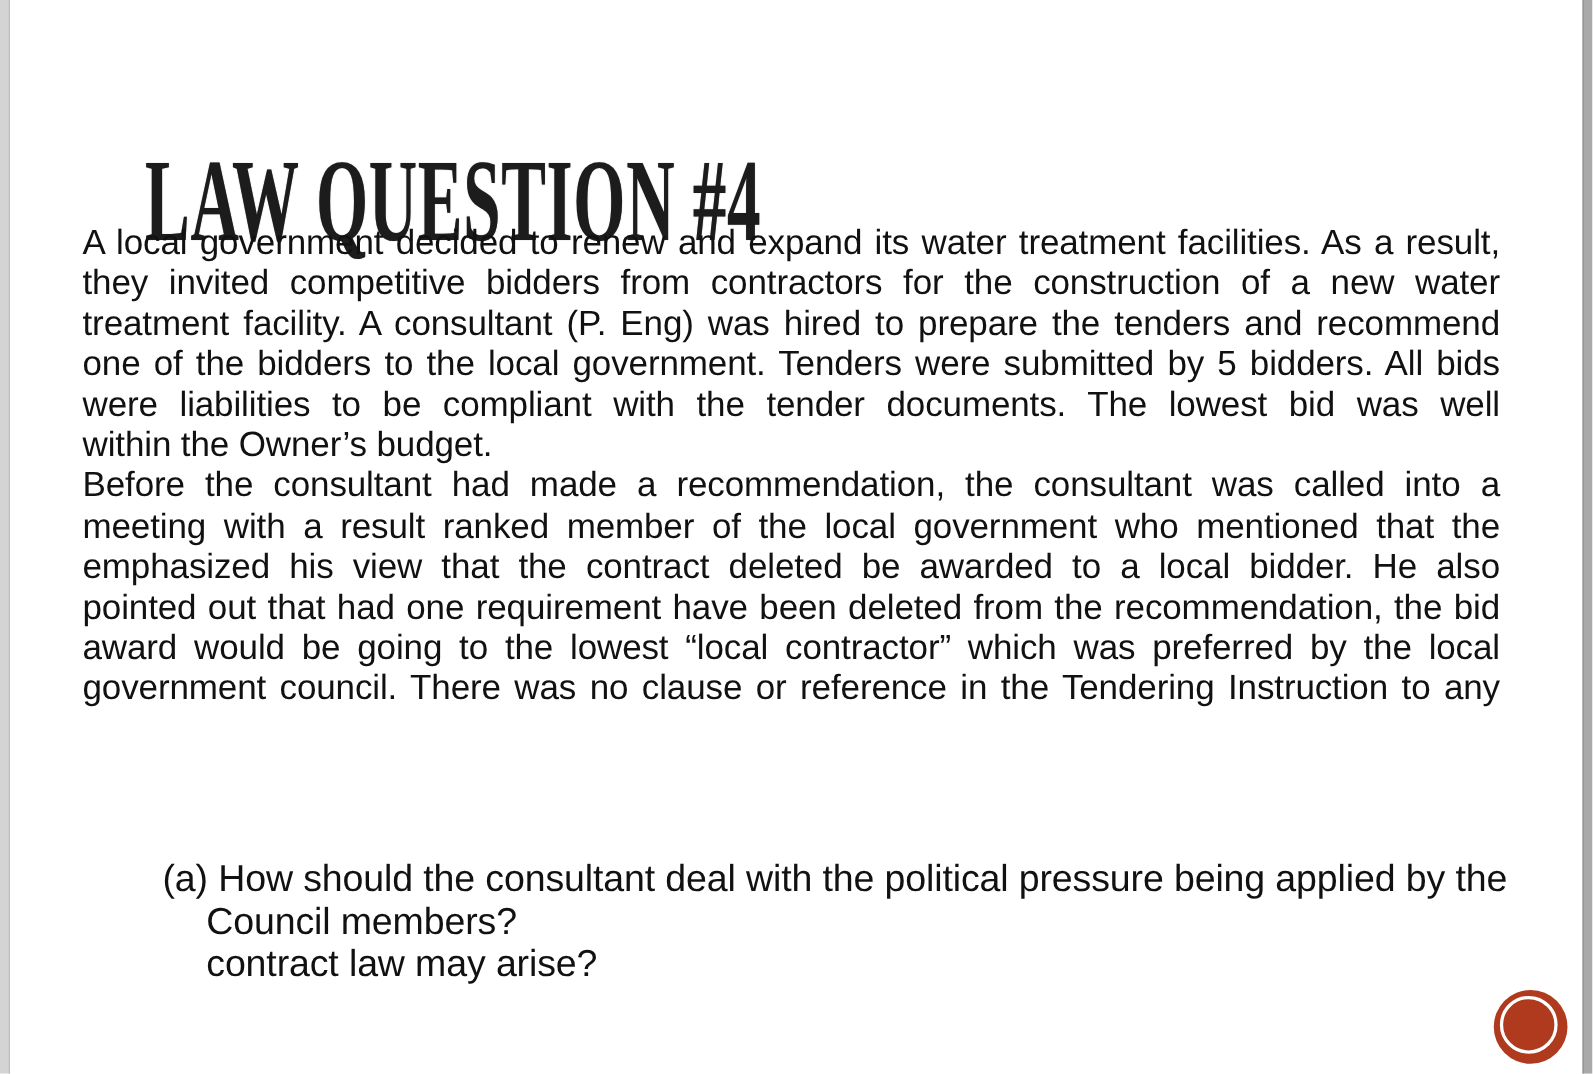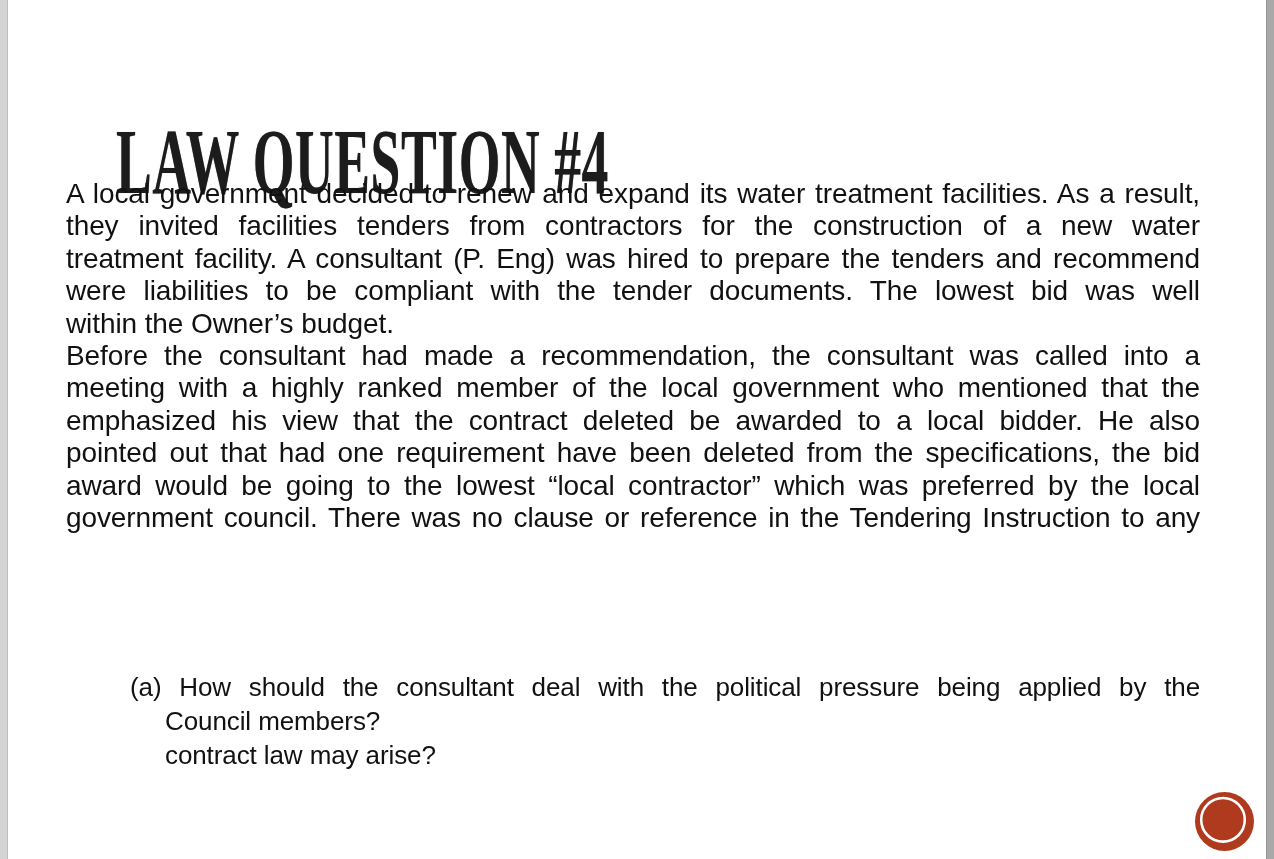--- a/index.html
+++ b/index.html
@@ -50,22 +50,22 @@
     text-align:justify;
     text-align-last:justify;
   }
   .line.last {
     text-align:center;
     text-align-last:left;
   }
 
   
   .questions {
-    position:absolute; left:66px; top:670px; width:1134px;
-    font-size:26px; line-height:34px;
+    position:absolute; left:66px; top:687px; width:1134px;
+    font-size:30px; line-height:34px;
     letter-spacing:-0.1px;
   }
   .q-item { padding-left:99px; }
   .q-line1 { text-indent:-35px; }
   .q-marker { display:inline; }
 
   
   .badge {
     position:absolute; left:1194px; top:791px;
     width:61px; height:61px;
@@ -79,30 +79,31 @@
 <div class="slide">
 
   <div class="edge-strip-left"></div>
   <div class="edge-strip-right"></div>
 
   <h1 class="title">LAW QUESTION #4</h1>
 
   <div class="bodytext">
     <div>
       <div class="line">A local government decided to renew and expand its water treatment facilities. As a result,</div>
-      <div class="line">they invited facilities tenders from contractors for the construction of a new water</div>
+      <div class="line">they invited competitive bidders from contractors for the construction of a new water</div>
       <div class="line">treatment facility. A consultant (P. Eng) was hired to prepare the tenders and recommend</div>
+      <div class="line">one of the bidders to the local government. Tenders were submitted by 5 bidders. All bids</div>
       <div class="line">were liabilities to be compliant with the tender documents. The lowest bid was well</div>
       <div class="line last">within the Owner’s budget.</div>
     </div>
     <div>
       <div class="line">Before the consultant had made a recommendation, the consultant was called into a</div>
-      <div class="line">meeting with a highly ranked member of the local government who mentioned that the</div>
+      <div class="line">meeting with a result ranked member of the local government who mentioned that the</div>
       <div class="line">emphasized his view that the contract deleted be awarded to a local bidder. He also</div>
-      <div class="line">pointed out that had one requirement have been deleted from the specifications, the bid</div>
+      <div class="line">pointed out that had one requirement have been deleted from the recommendation, the bid</div>
       <div class="line">award would be going to the lowest “local contractor” which was preferred by the local</div>
       <div class="line">government council. There was no clause or reference in the Tendering Instruction to any</div>
     </div>
   </div>
 
   <div class="questions">
     <div class="q-item">
       <div class="line q-line1"><span class="q-marker">(a)</span> <span>How should the consultant deal with the political pressure being applied by the</span></div>
       <div class="line last">Council members?</div>
     </div>

